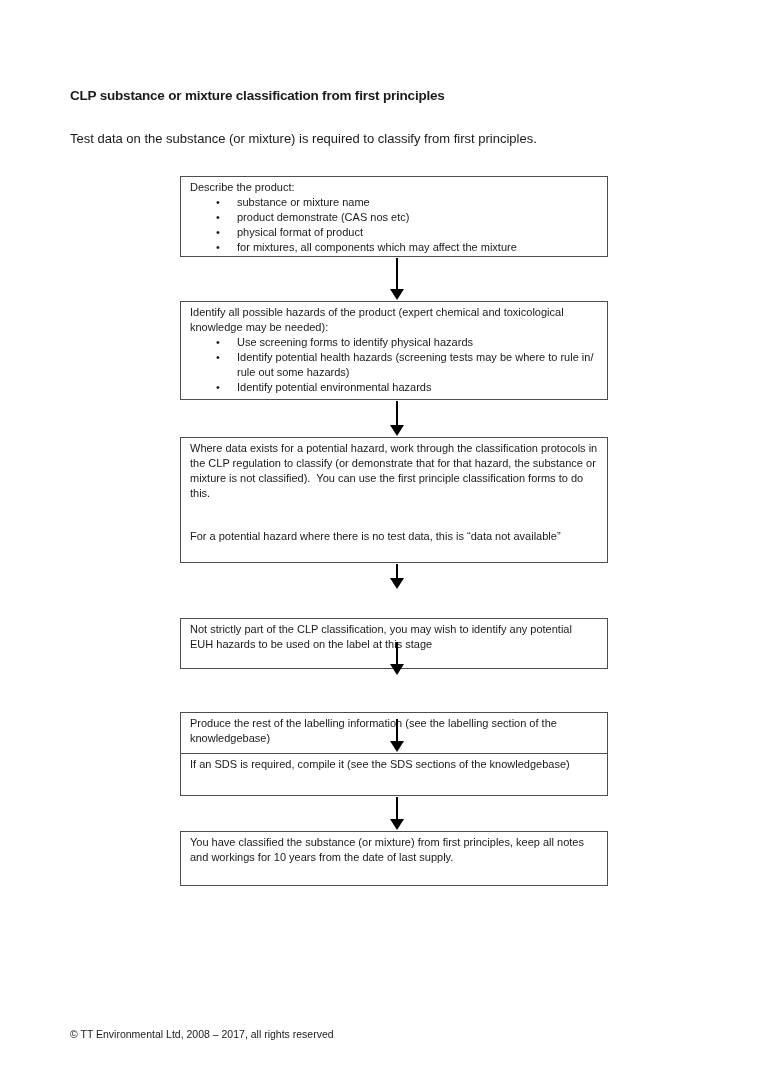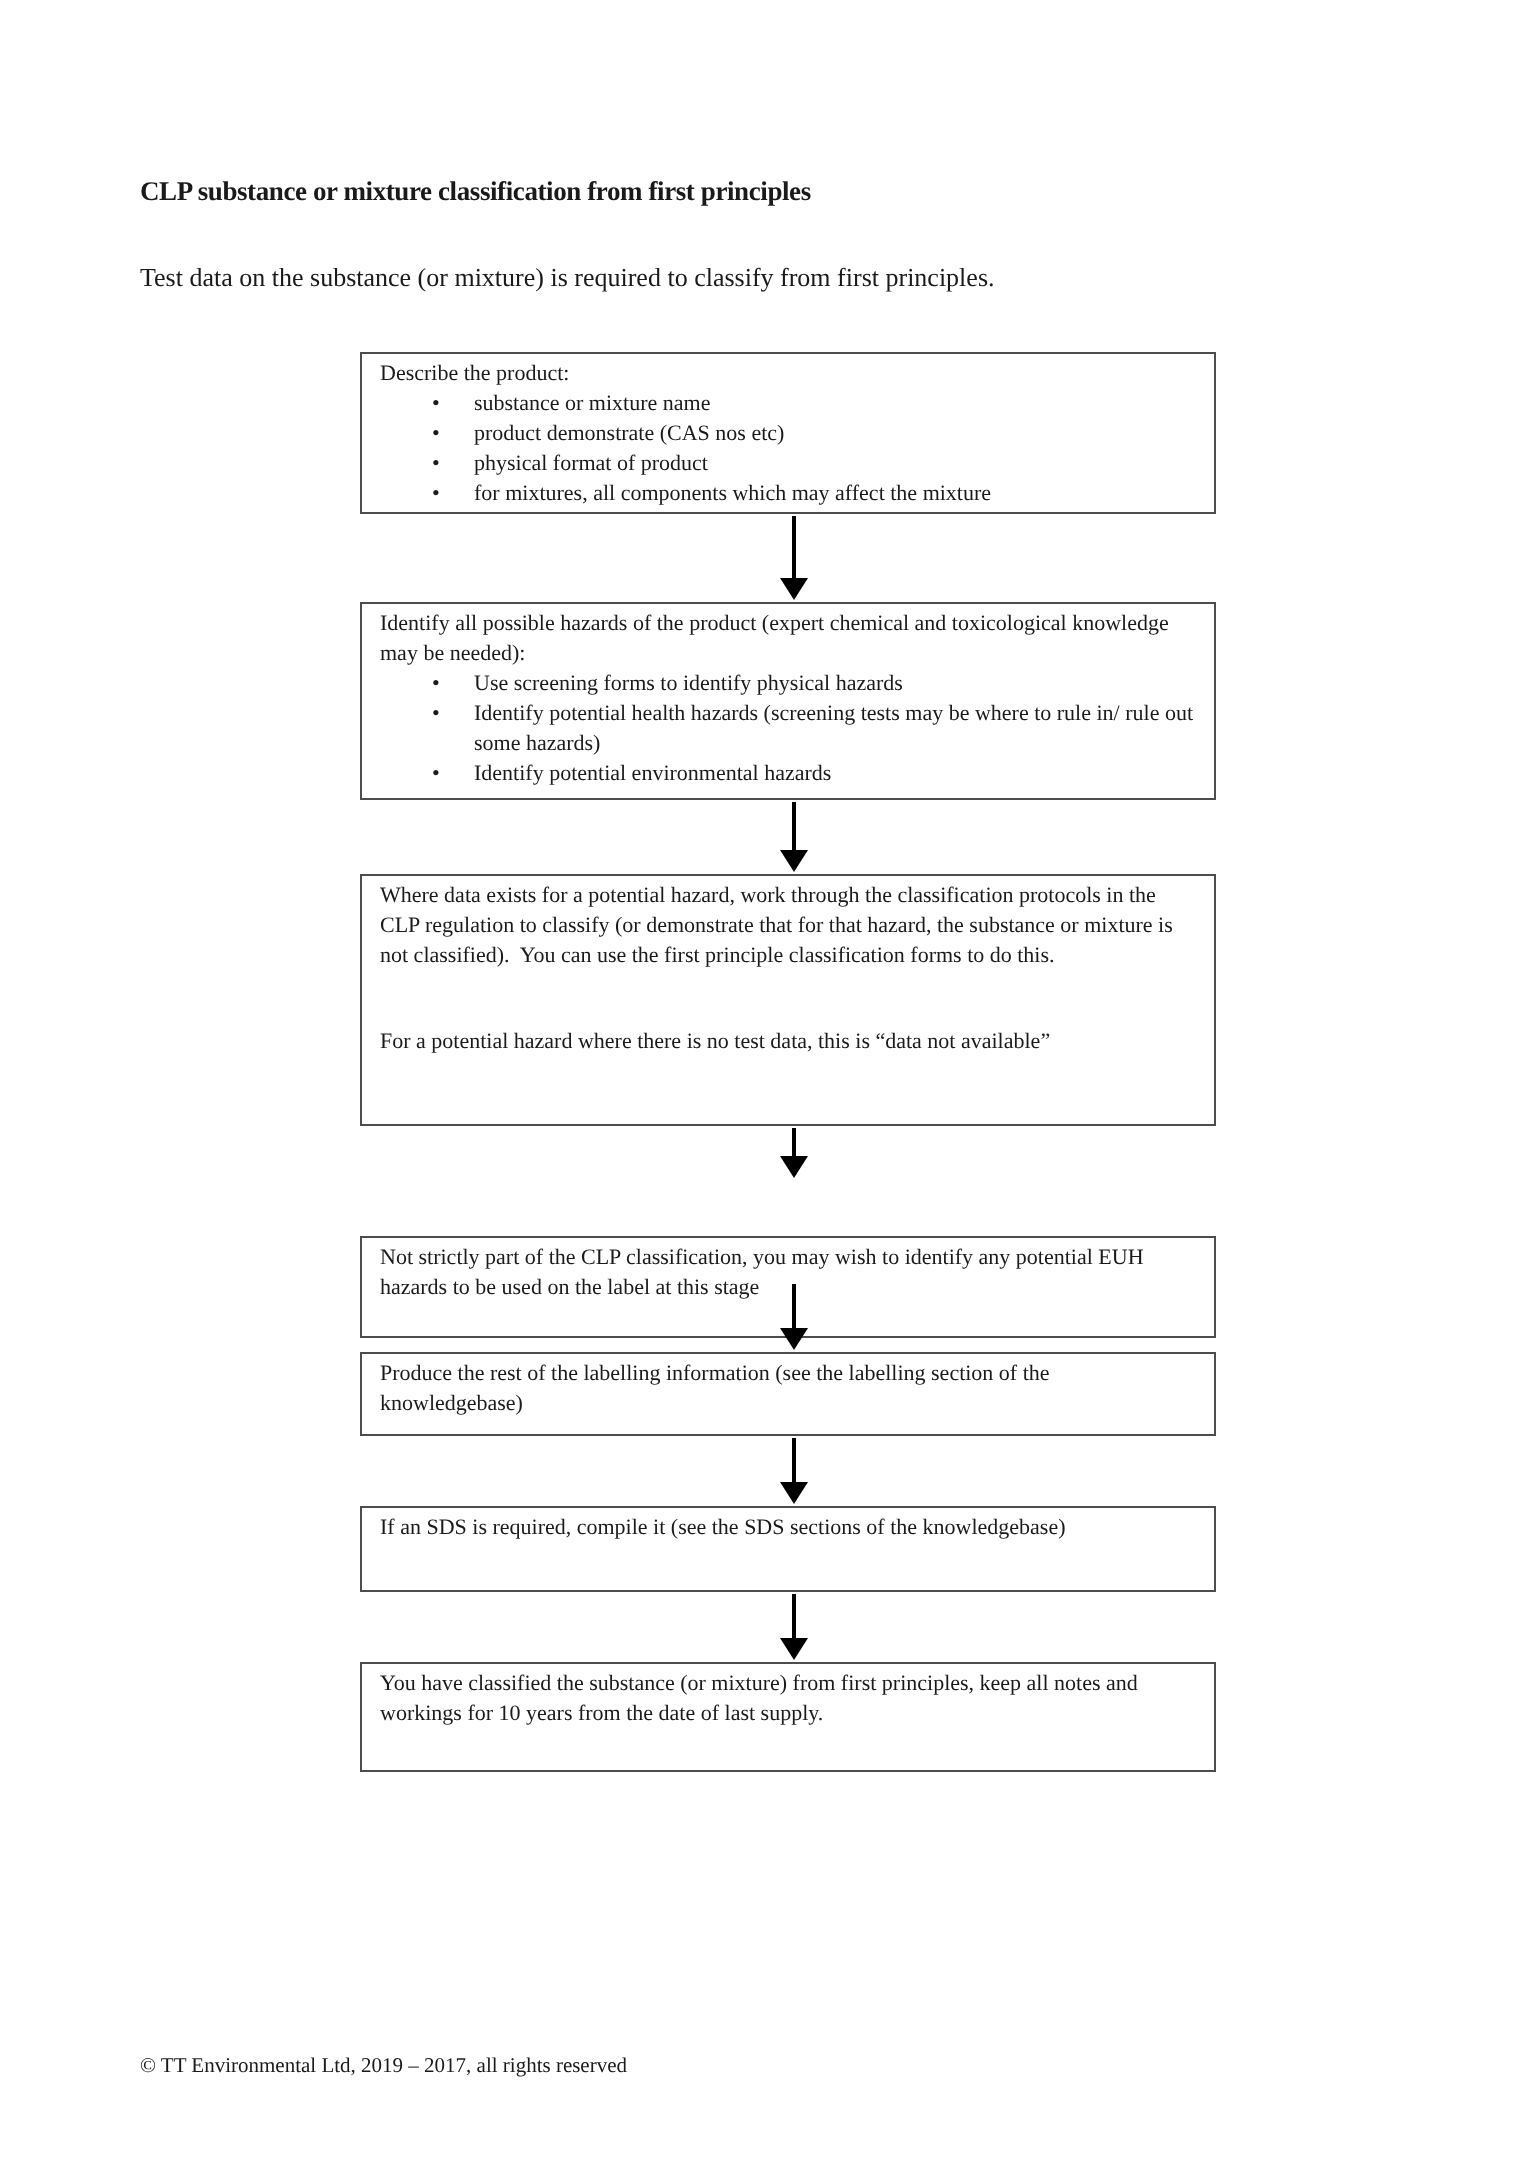--- a/index.html
+++ b/index.html
@@ -8,21 +8,21 @@
     --arrow: #000000;
     --bg: #ffffff;
   }
   * { box-sizing: border-box; margin: 0; padding: 0; }
   html, body { background: #ffffff; }
   .page {
     position: relative;
     width: 768px;
     height: 1086px;
     background: var(--bg);
-    font-family: Liberation Serif, serif;
+    font-family: Liberation Sans, sans-serif;
     color: var(--text);
     overflow: hidden;
   }
   .doc-title {
     position: absolute;
     left: 70px; top: 88px;
     font-size: 13.5px;
     font-weight: bold;
     letter-spacing: -0.2px;
   }
@@ -56,21 +56,21 @@
   .flow-box li::before {
     content: "\2022";
     position: absolute;
     left: 0;
     top: 0;
   }
   .box-1 { top: 176px; height: 81px; }
   .box-2 { top: 301px; height: 99px; }
   .box-3 { top: 437px; height: 126px; }
   .box-4 { top: 618px; height: 51px; }
-  .box-5 { top: 676px; height: 42px; }
+  .box-5 { top: 712px; height: 42px; }
   .box-6 { top: 753px; height: 43px; }
   .box-7 { top: 831px; height: 55px; }
   .down-arrow {
     position: absolute;
     left: 390px;
     width: 14px;
     display: flex;
     flex-direction: column;
     align-items: center;
   }
@@ -168,15 +168,15 @@
 
   <div class="down-arrow arrow-6">
     <div class="stem"></div>
     <div class="head"></div>
   </div>
 
   <div class="flow-box box-7">
     <p>You have classified the substance (or mixture) from first principles, keep all notes and workings for 10 years from the date of last supply.</p>
   </div>
 
-  <div class="doc-footer">© TT Environmental Ltd, 2019 – 2017, all rights reserved</div>
+  <div class="doc-footer">© TT Environmental Ltd, 2008 – 2017, all rights reserved</div>
 
 </div>
 
 </body></html>

